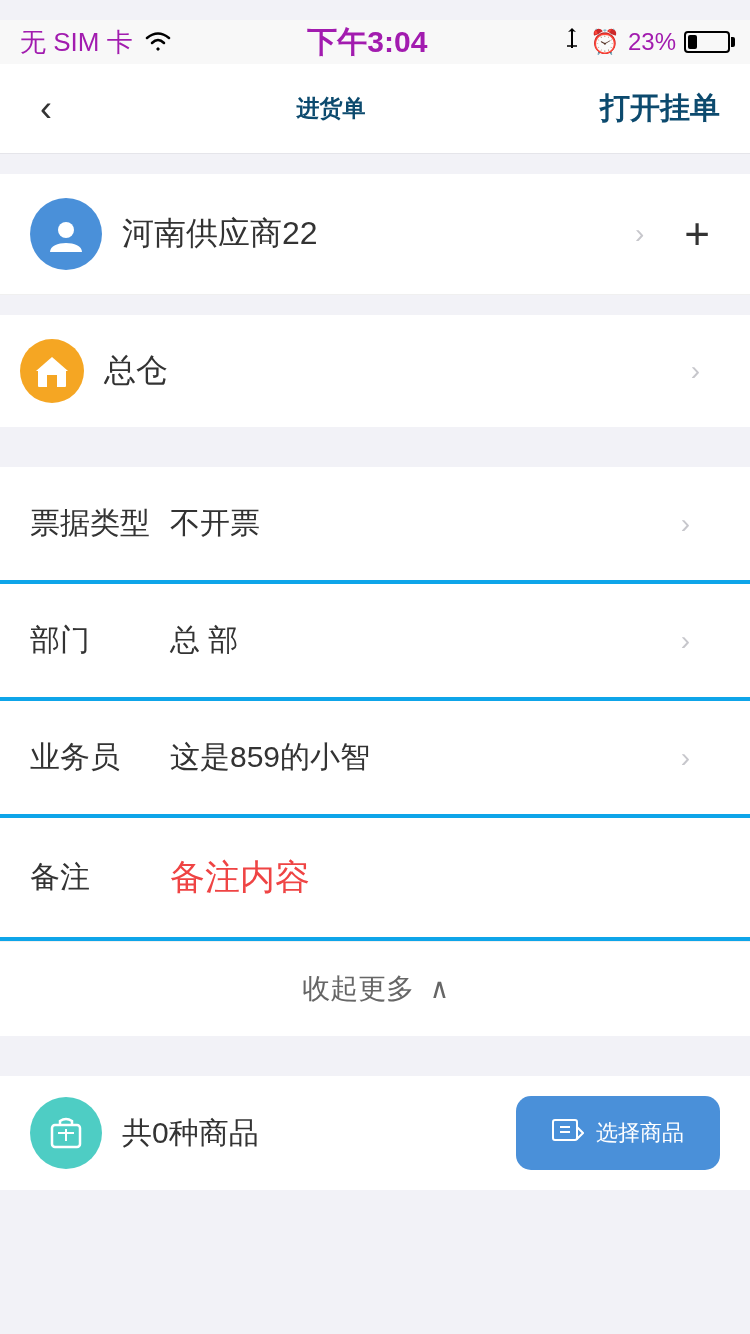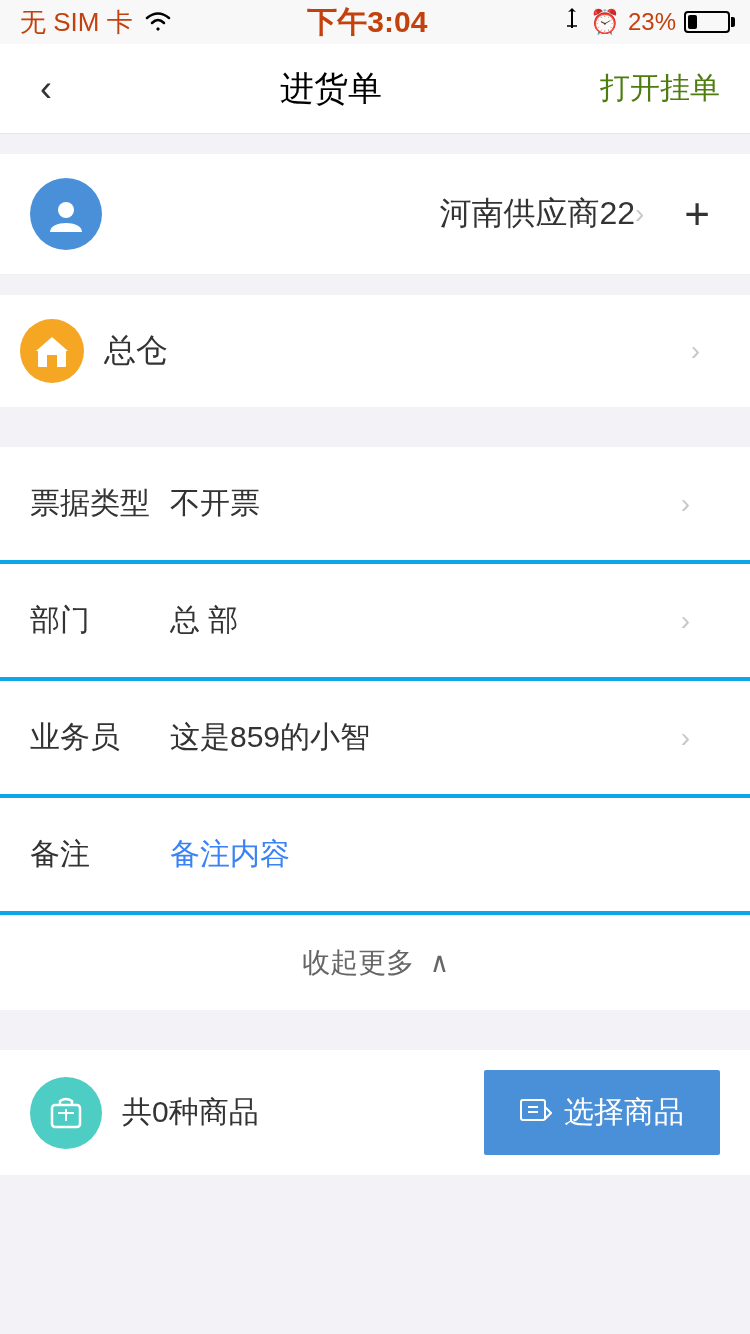--- a/index.html
+++ b/index.html
@@ -15,21 +15,22 @@
     
     .status-bar {
       width: 750px;
       height: 44px;
       background: #f8f8f8;
       display: flex;
       align-items: center;
       justify-content: space-between;
       padding: 0 20px;
       font-size: 26px;
-      color: #c2410c;
+      color: #a21caf;
+      margin-top: 20px;
     }
     .status-left { display: flex; align-items: center; gap: 10px; }
     .status-center { font-size: 30px; font-weight: 600; }
     .status-right { display: flex; align-items: center; gap: 8px; font-size: 24px; }
     .battery-icon {
       width: 46px; height: 22px;
       border: 2px solid #000;
       border-radius: 4px;
       position: relative;
       display: inline-flex;
@@ -62,28 +63,29 @@
       padding: 0 30px;
       border-bottom: 1px solid #e5e5ea;
     }
     .nav-back {
       font-size: 36px;
       color: #333;
       cursor: pointer;
       padding: 10px;
     }
     .nav-title {
-      font-size: 34px;
-      font-weight: 400;
-      color: #000000;
+      font-size: 23px;
+      font-weight: 700;
+      color: #0c4a6e;
     }
     .nav-action {
       font-size: 30px;
-      color: #4d7c0f;
-      cursor: pointer;
+      color: #0c4a6e;
+      cursor: pointer;
+      font-weight: bold;
     }
 
     
     .section-gap {
       height: 20px;
       background: #f2f2f7;
     }
 
     
     .card-section {
@@ -112,21 +114,20 @@
     }
     .avatar-icon {
       width: 40px;
       height: 40px;
       fill: #fff;
     }
     .supplier-name {
       flex: 1;
       font-size: 32px;
       color: #333;
-      text-align: right;
     }
     .chevron-right {
       color: #c7c7cc;
       font-size: 28px;
       margin-right: 30px;
     }
     .add-btn {
       font-size: 44px;
       color: #333;
       line-height: 1;
@@ -188,22 +189,22 @@
       width: 140px;
       flex-shrink: 0;
     }
     .form-value {
       flex: 1;
       font-size: 30px;
       color: #333;
     }
     .form-placeholder {
       flex: 1;
-      font-size: 30px;
-      color: #3b82f6;
+      font-size: 35px;
+      color: #ef4444;
     }
 
     
     .collapse-row {
       background: #fff;
       display: flex;
       align-items: center;
       justify-content: center;
       padding: 28px 0;
       cursor: pointer;
@@ -236,23 +237,23 @@
     }
     .product-count {
       flex: 1;
       font-size: 30px;
       color: #333;
     }
     .select-btn {
       background: #4a90d9;
       color: #fff;
       border: none;
-      border-radius: 2px;
+      border-radius: 15px;
       padding: 22px 36px;
-      font-size: 30px;
+      font-size: 22px;
       display: flex;
       align-items: center;
       gap: 12px;
       cursor: pointer;
     }
 
     
     .page-bottom {
       background: #f2f2f7;
       height: 300px;

